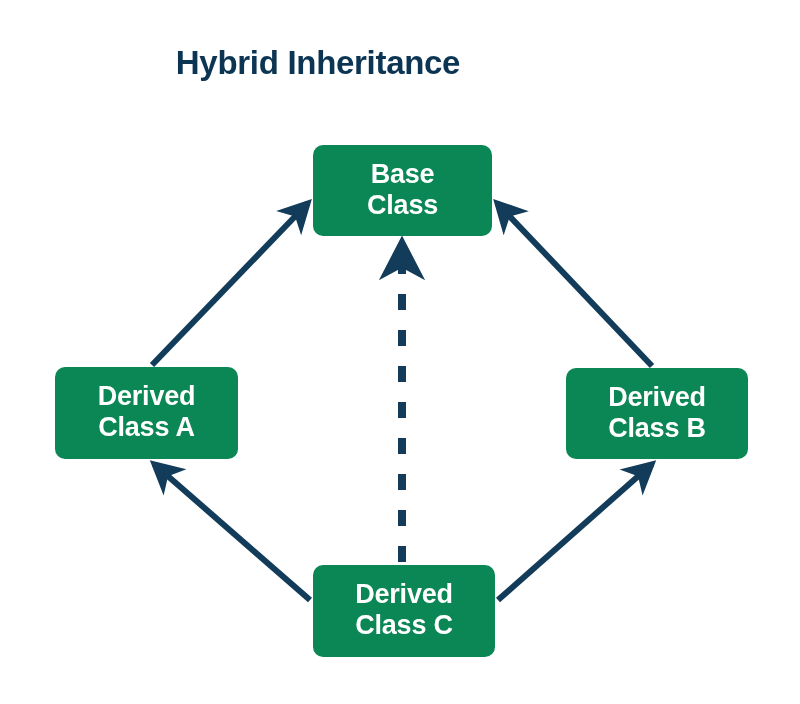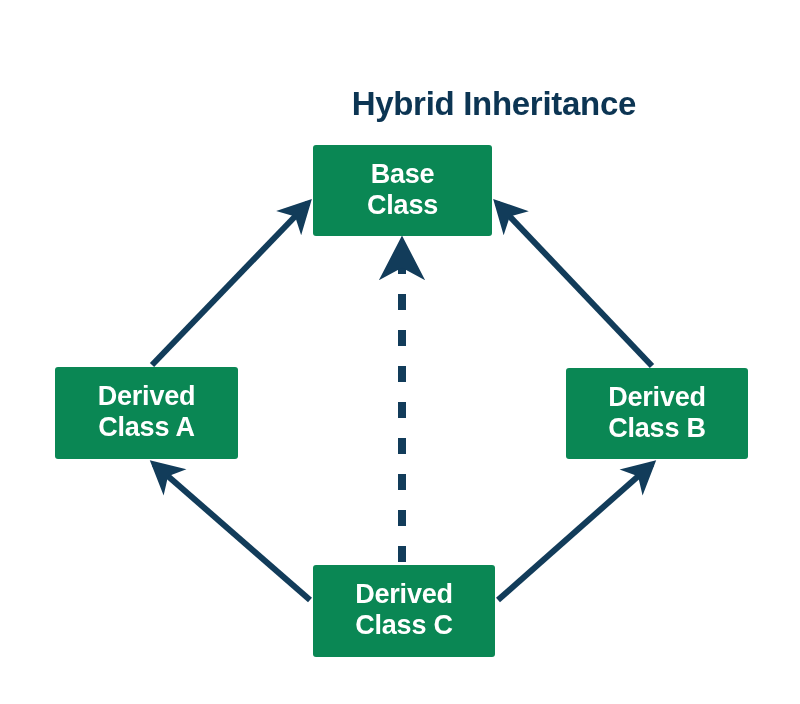--- a/index.html
+++ b/index.html
@@ -13,32 +13,31 @@
     height: 704px;
     background: #ffffff;
     overflow: hidden;
     font-family: "Liberation Sans", sans-serif;
   }
   #title {
     position: absolute;
     left: 0;
     top: 44px;
     width: 636px;
-    text-align: right;
+    text-align: center;
     font-size: 33px;
     font-weight: bold;
     letter-spacing: -0.3px;
     color: #0c3553;
     white-space: nowrap;
-    margin-top: 41px;
   }
   .node {
     position: absolute;
     background: #0a8754;
-    border-radius: 3px;
+    border-radius: 10px;
     color: #ffffff;
     display: flex;
     align-items: center;
     justify-content: center;
     text-align: center;
     font-size: 27px;
     font-weight: bold;
     line-height: 1.14;
     letter-spacing: -0.2px;
     box-sizing: border-box;

